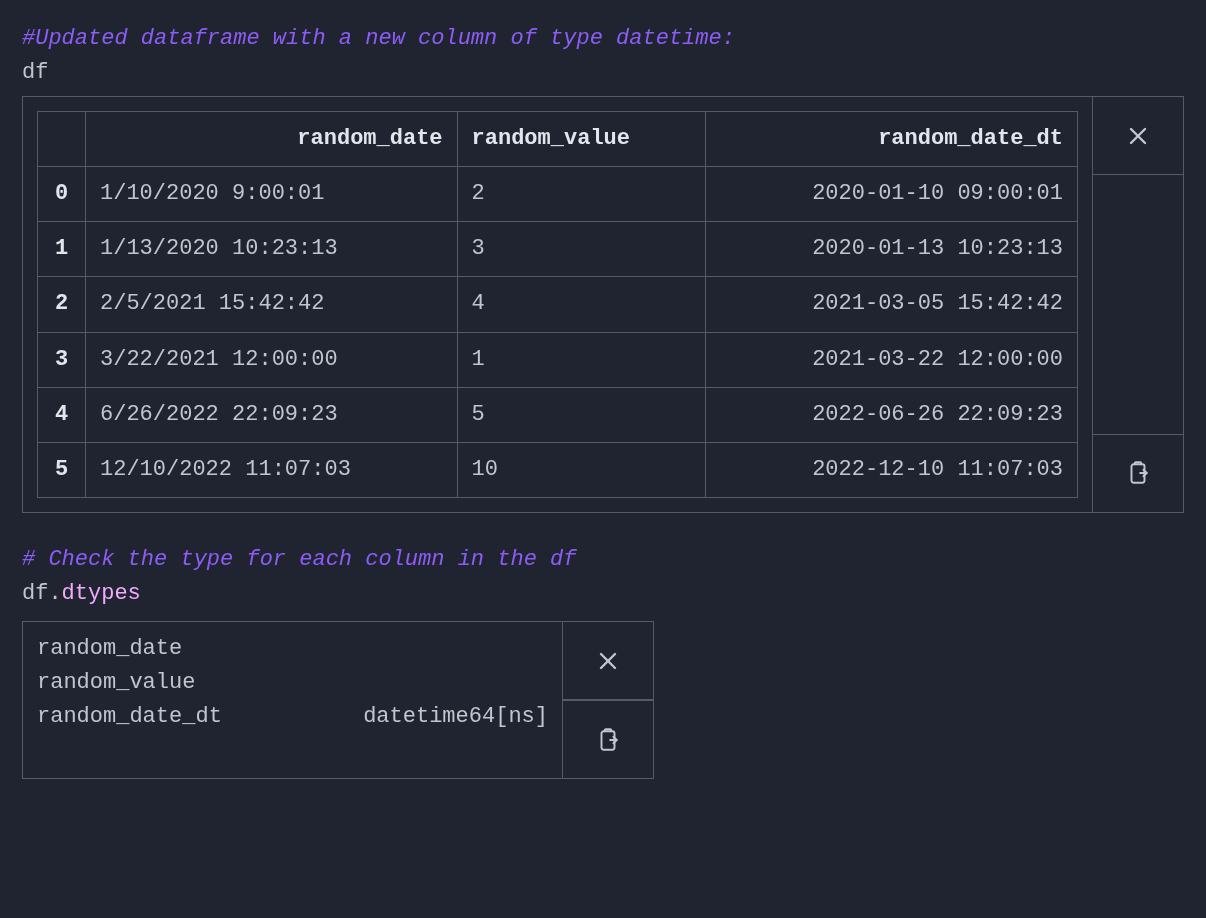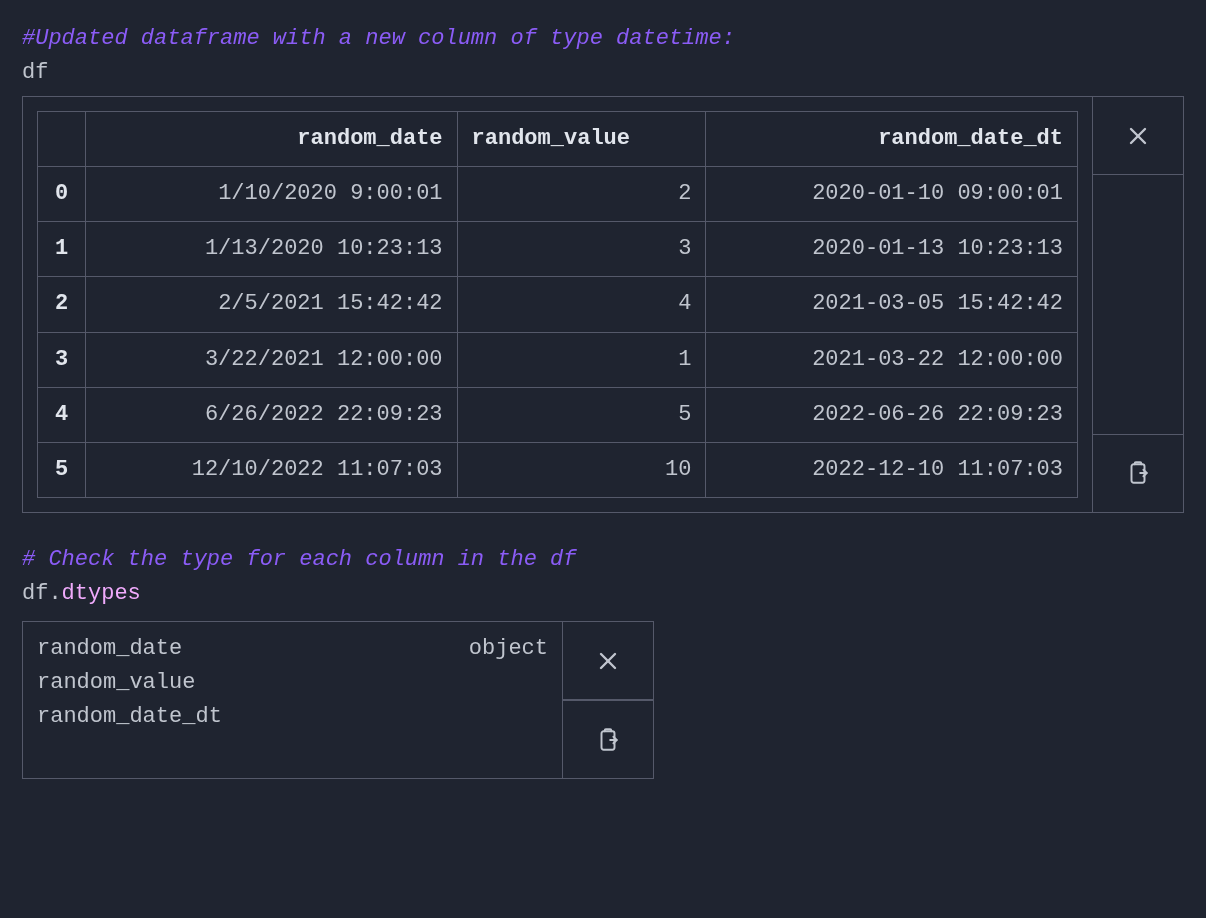--- a/index.html
+++ b/index.html
@@ -50,21 +50,21 @@
   table.dataframe {
     border-collapse: collapse;
     font-family: inherit;
     font-size: 22px;
     color: #c0c5ce;
     width: 100%;
   }
   table.dataframe th, table.dataframe td {
     border: 1px solid #55596a;
     padding: 10px 14px;
-    text-align: right;
+    text-align: left;
     white-space: nowrap;
   }
   table.dataframe th {
     color: #e1e5ec;
     font-weight: 700;
   }
   table.dataframe th.col-h { text-align: right; }
   table.dataframe th.col-h.left { text-align: left; }
   table.dataframe td.idx { font-weight: 700; text-align: center; color:#e1e5ec; width:48px;}
   table.dataframe th.idx-h { width:48px; }
@@ -188,27 +188,27 @@
 
 <div class="comment"># Check the type for each column in the df</div>
 <div class="code-line"><span>df.</span><span class="accent">dtypes</span></div>
 
 <div class="output2-container">
   <div class="output2-main">
     <div>
 
     <div class="dtype-row">
           <span class="dtype-col1">random_date</span>
-          <span class="dtype-col2">object</span>
         </div>
         <div class="dtype-row">
           <span class="dtype-col1">random_value</span>
         </div>
         <div class="dtype-row">
           <span class="dtype-col1">random_date_dt</span>
+          <span class="dtype-col2">datetime64[ns]</span>
         </div>
       </div>
   </div>
   <div class="output2-side">
     <div class="side-btn2">
       <span>
         <svg width="24" height="24" viewBox="0 0 24 24" fill="none" stroke="currentColor" stroke-width="2.4" stroke-linecap="round">
             <line x1="5" y1="5" x2="19" y2="19"></line>
             <line x1="19" y1="5" x2="5" y2="19"></line>
           </svg>

